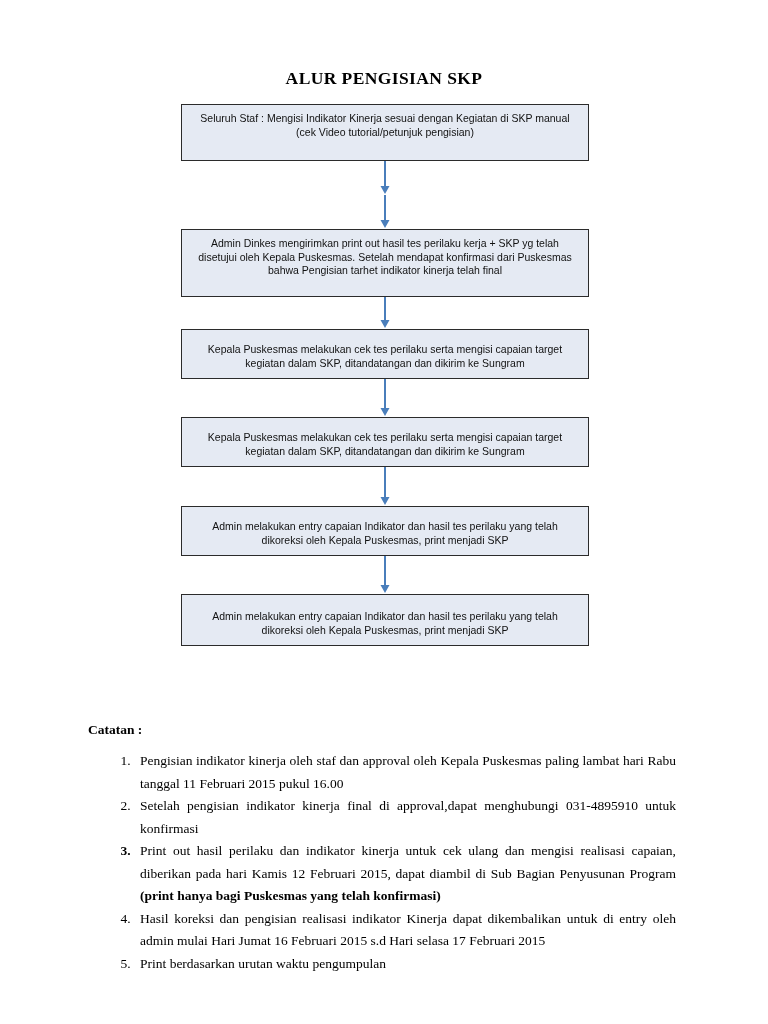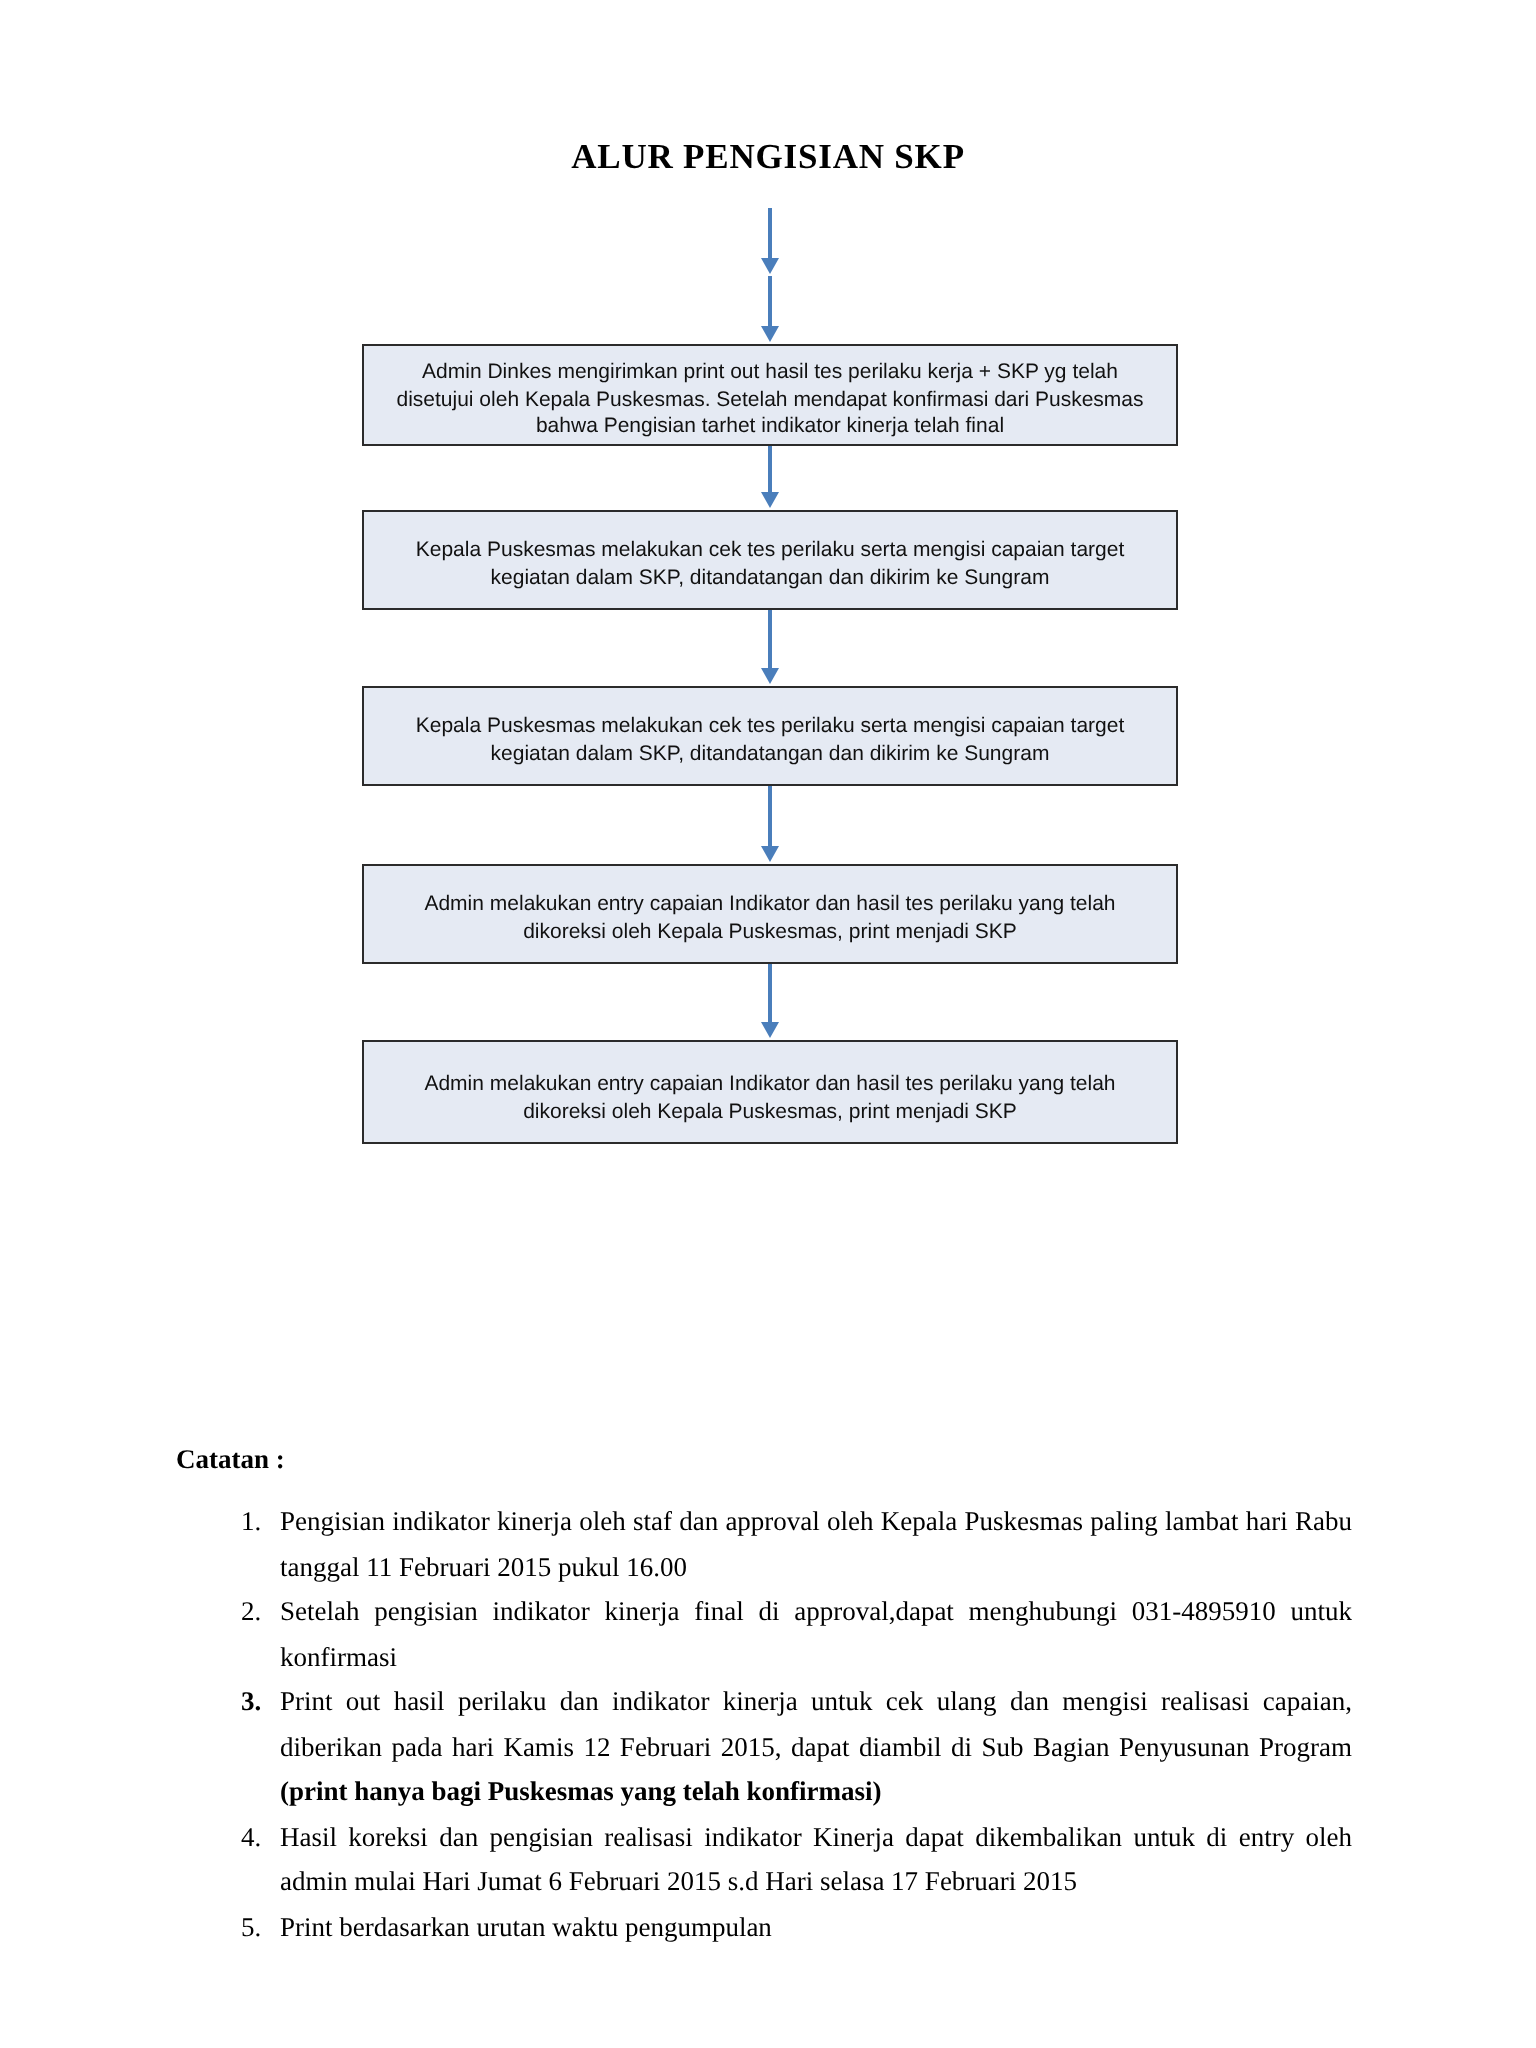--- a/index.html
+++ b/index.html
@@ -60,21 +60,21 @@
   }
   .flow-box .txt {
     display: block;
     width: 100%;
     white-space: pre-line;
   }
 
   
   .fb-1 { height: 57px; }
   .fb-2 { height: 56px; }
-  .fb-3 { height: 51px; }
+  .fb-3 { height: 68px; }
   .fb-4 { height: 50px; padding-top: 13px; }
   .fb-5 { height: 50px; padding-top: 13px; }
   .fb-6 { height: 50px; padding-top: 13px; }
   .fb-7 { height: 52px; padding-top: 15px; }
 
   .connector {
     width: 408px;
     display: flex;
     justify-content: center;
     align-items: center;
@@ -127,20 +127,24 @@
 </style>
 </head>
 <body>
 
 <div class="page">
 
   <div class="doc-title">ALUR PENGISIAN SKP</div>
 
   <div class="flow">
 
+    <div class="flow-box fb-1">
+      <span class="txt">Seluruh Staf : Mengisi Indikator Kinerja sesuai dengan Kegiatan di SKP manual
+(cek Video tutorial/petunjuk pengisian)</span>
+    </div>
 
     <div class="connector c-1">
       <svg class="arrow-svg" width="12" height="34" viewBox="0 0 12 34">
         <line x1="6" y1="0" x2="6" y2="26" stroke="#4a7ebb" stroke-width="2"></line>
         <polygon points="6,33 1.5,25 10.5,25" fill="#4a7ebb"></polygon>
       </svg>
     </div>
 
 
     <div class="connector c-2">
@@ -199,18 +203,18 @@
     </div>
 
   </div>
 
   <div class="notes">
     <div class="notes-title">Catatan :</div>
     <ol class="notes-list">
       <li>Pengisian indikator kinerja oleh staf dan approval oleh Kepala Puskesmas paling lambat hari Rabu tanggal 11 Februari 2015 pukul 16.00</li>
       <li>Setelah pengisian indikator kinerja final di approval,dapat menghubungi 031-4895910 untuk konfirmasi</li>
       <li class="bold-marker"><span>Print out hasil perilaku dan indikator kinerja untuk cek ulang dan mengisi realisasi capaian, diberikan pada hari Kamis 12 Februari 2015, dapat diambil di Sub Bagian Penyusunan Program </span><b class="inline-bold">(print hanya bagi Puskesmas yang telah konfirmasi)</b></li>
-      <li>Hasil koreksi dan pengisian realisasi indikator Kinerja dapat dikembalikan untuk di entry oleh admin mulai Hari Jumat 6 Februari 2015 s.d  Hari selasa 17 Februari 2015</li>
+      <li>Hasil koreksi dan pengisian realisasi indikator Kinerja dapat dikembalikan untuk di entry oleh admin mulai Hari Jumat 16 Februari 2015 s.d  Hari selasa 17 Februari 2015</li>
       <li class="nojust">Print berdasarkan urutan waktu pengumpulan</li>
     </ol>
   </div>
 
 </div>
 
 </body></html>

